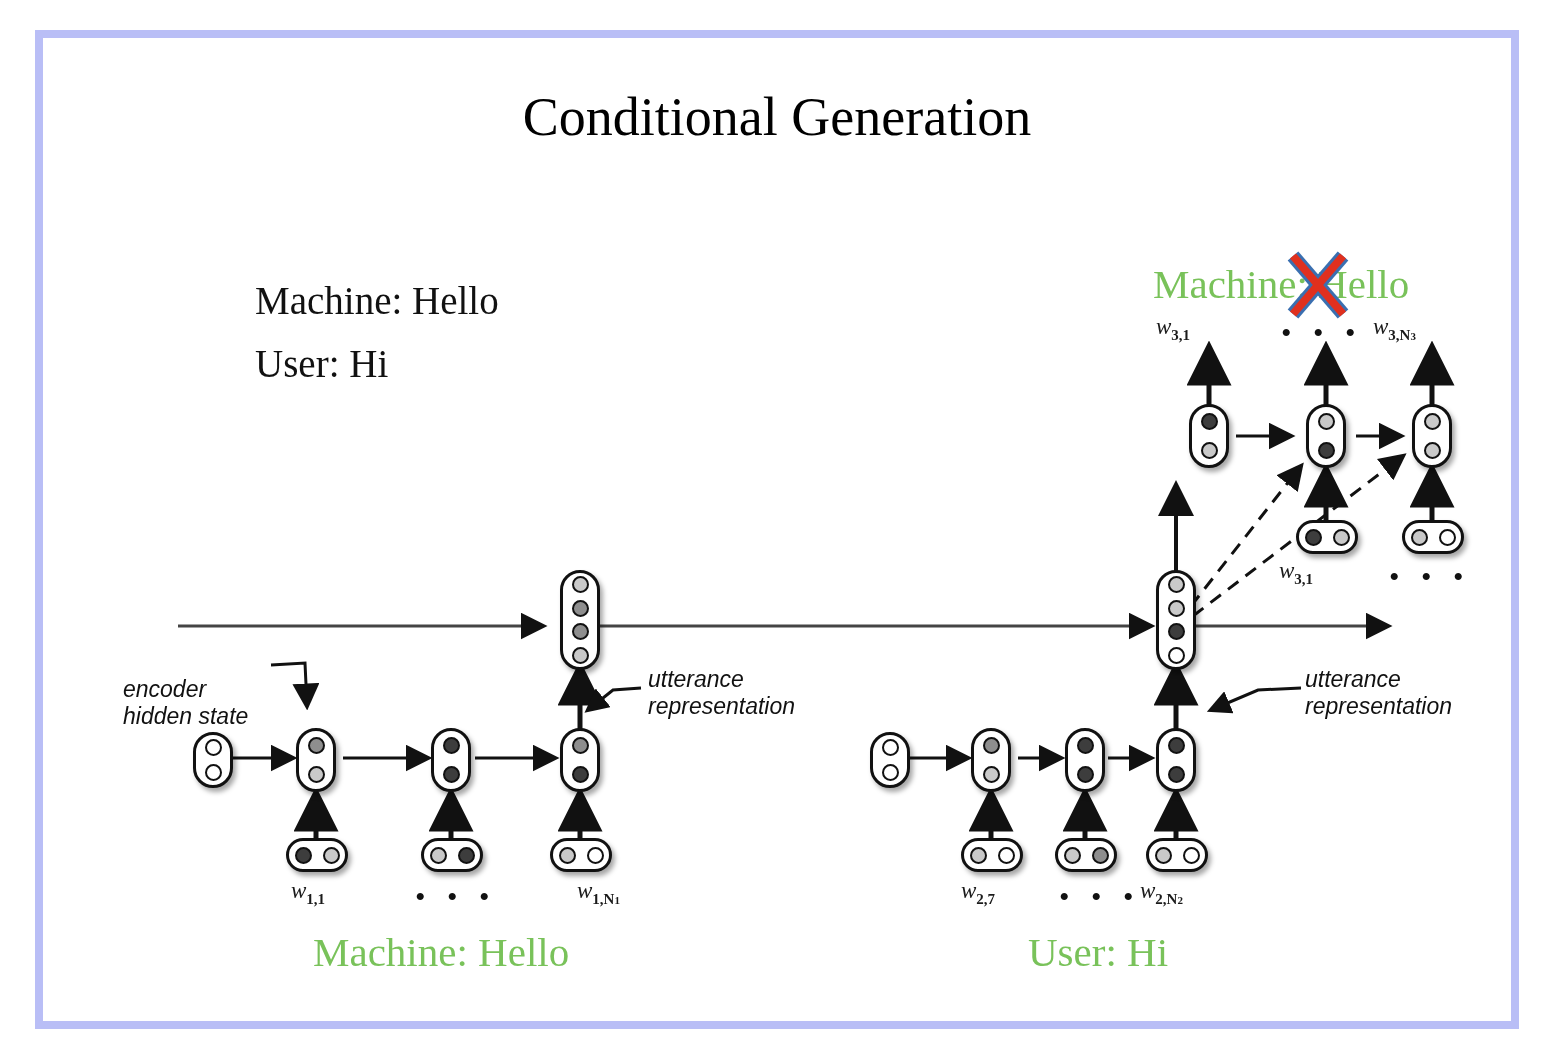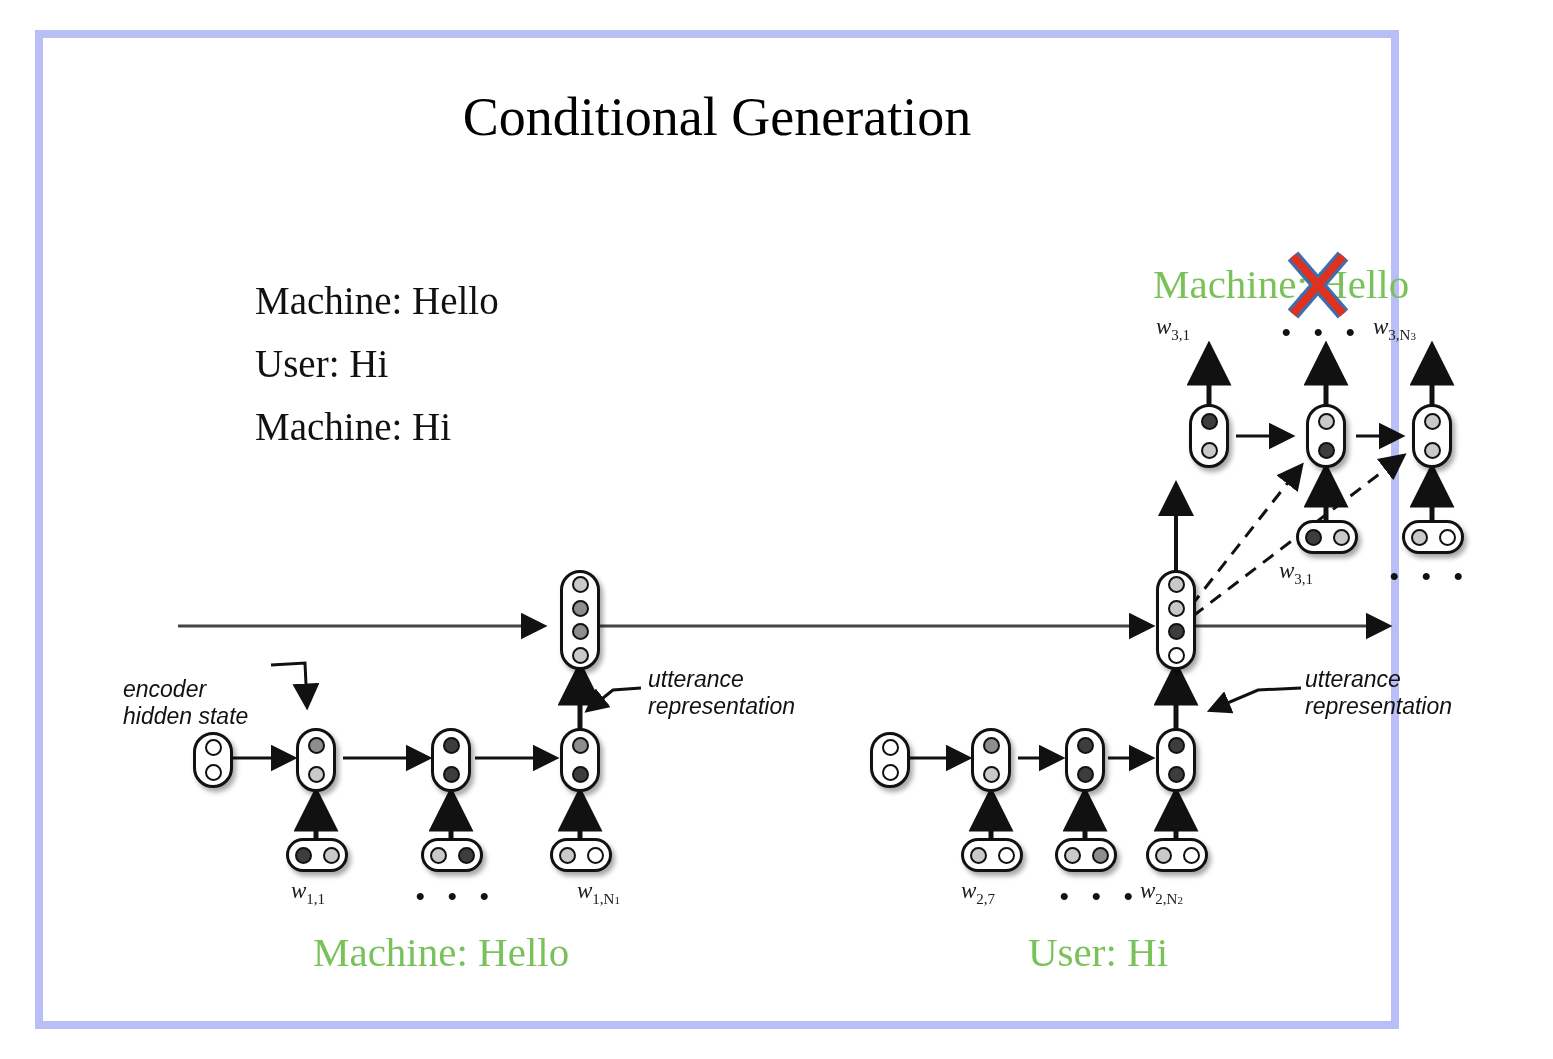--- a/index.html
+++ b/index.html
@@ -6,21 +6,21 @@
   body{
     width:1553px;height:1059px;
     background:#ffffff;
     font-family:"Liberation Serif", serif;
     overflow:hidden;
     position:relative;
   }
   #slide{
     position:absolute;
     left:35px; top:30px;
-    width:1364px; height:999px;
+    width:1484px; height:999px;
     border:8px solid #b9bef6;
     box-sizing:border-box;
     background:#ffffff;
   }
   #title{
     position:absolute; left:0; top:48px; width:100%;
     text-align:center;
     font-family:"Liberation Serif", serif;
     font-size:54px; color:#000000; letter-spacing:0px;
     white-space:nowrap;
@@ -41,21 +41,21 @@
   .green{
     color:#79c25a;
   }
   .wlabel{
     position:absolute;
     font-family:"Liberation Serif", serif;
     font-style:italic;
     font-size:23px; color:#1a1a1a;
     white-space:nowrap;
   }
-  .wlabel sub{ font-size:15px; font-style:normal; font-weight:normal;}
+  .wlabel sub{ font-size:15px; font-style:normal; font-weight:bold;}
   .dots3{
     position:absolute;
     font-family:"Liberation Serif", serif;
     font-size:30px; color:#111; letter-spacing:7px;
     white-space:nowrap;
   }
   .annot{
     position:absolute;
     font-family:"Liberation Sans", sans-serif;
     font-style:italic;
@@ -93,21 +93,20 @@
 </style>
 </head>
 <body>
 
 <div id="slide">
 
   <div id="title">Conditional Generation</div>
 
   <div class="dialog-line" style="left:212px;top:240px;">Machine: Hello</div>
   <div class="dialog-line" style="left:212px;top:303px;">User: Hi</div>
-  <div class="dialog-line" style="left:212px;top:366px;">Machine: Hi</div>
 
   <div class="dialog-line green" style="left:1110px;top:222px;font-size:41px;">Machine: Hello</div>
   <svg id="xmark" style="left:1240px;top:208px;width:70px;height:78px;" viewBox="0 0 70 78">
     <line x1="10" y1="10" x2="60" y2="68" stroke="#3a6fb0" stroke-width="14"></line>
     <line x1="60" y1="10" x2="10" y2="68" stroke="#3a6fb0" stroke-width="14"></line>
     <line x1="10" y1="10" x2="60" y2="68" stroke="#e0301e" stroke-width="8"></line>
     <line x1="60" y1="10" x2="10" y2="68" stroke="#e0301e" stroke-width="8"></line>
   </svg>
 
   <svg class="wires" viewBox="0 0 1484 999">

